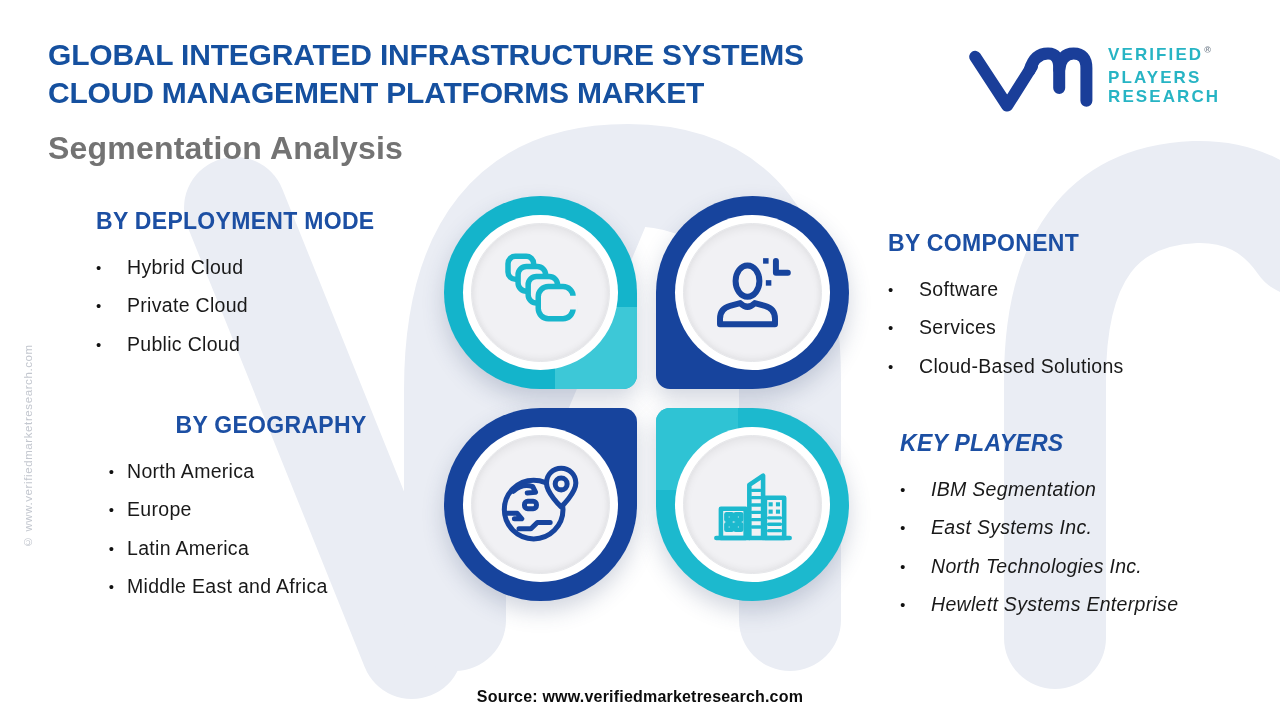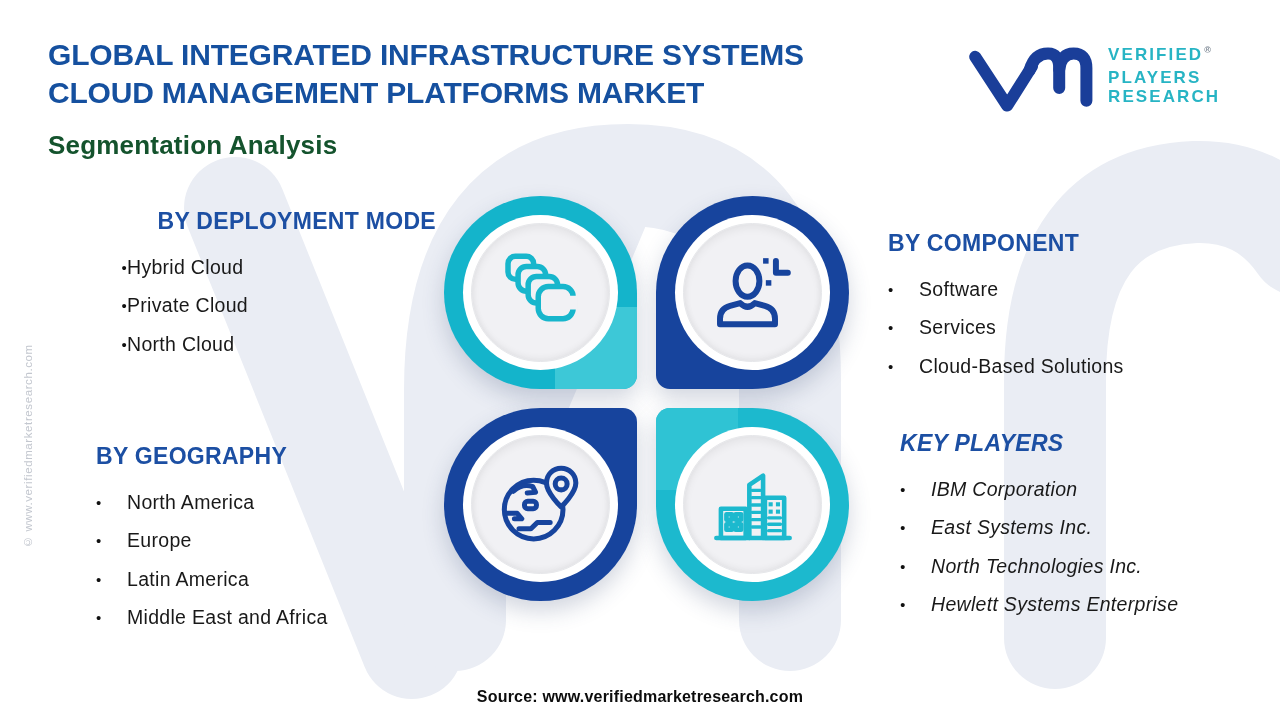--- a/index.html
+++ b/index.html
@@ -13,34 +13,34 @@
   .side-copyright {
     position:absolute; left:22px; top:278px; height:270px; z-index:2;
     writing-mode:vertical-rl; transform:rotate(180deg);
     font-size:11.5px; color:#c3c7cf; letter-spacing:0.6px;
   }
 
   
   .title { position:absolute; left:48px; top:36px; z-index:2; width:880px;
     font-size:30px; font-weight:700; color:#15509f; line-height:38px; letter-spacing:-0.2px; }
   .subtitle { position:absolute; left:48px; top:130px; z-index:2;
-    font-size:26px; font-weight:700; color:#14532d; letter-spacing:0.2px; }
+    font-size:32px; font-weight:700; color:#737373; letter-spacing:0.2px; }
 
   
   .logo { position:absolute; left:968px; top:32px; z-index:2; display:flex; align-items:center; }
   .logo-glyph { width:128px; height:80px; }
   .logo-text { margin-left:12px; margin-top:8px; font-size:17px; font-weight:700;
     color:#27b4c4; letter-spacing:2.1px; line-height:19.5px; white-space:nowrap; }
   .reg { font-size:9px; color:#7d8894; position:relative; top:-7px; letter-spacing:0; margin-left:1px; }
 
   
   .section { position:absolute; z-index:2; }
-  #sec-deployment { left:96px;  top:208px; width:340px;text-align:right; }
+  #sec-deployment { left:96px;  top:208px; width:340px; }
   #sec-component  { left:888px; top:202px; width:392px;margin-top:28px; }
-  #sec-geography  { left:96px;  top:443px; width:350px; }
+  #sec-geography  { left:96px;  top:412px; width:350px;text-align:center; }
   #sec-players    { left:900px; top:430px; width:392px;font-style:italic; }
   .section-title { font-size:23px; font-weight:700; color:#1c4fa3; letter-spacing:0.3px; }
   .section ul { list-style:none; margin-top:13px; }
   .section li { display:flex; align-items:center; height:38.5px;
     font-size:19.5px; color:#191919; letter-spacing:0.3px; }
   .bullet { width:31px; font-size:15px; color:#111111; flex:0 0 31px; }
 
   
   .cluster { position:absolute; left:444px; top:196px; width:405px; height:405px; z-index:1; }
   .quad { position:absolute; width:193px; height:193px; }
@@ -108,21 +108,21 @@
       <li>
           <span class="bullet">•</span>
           <span>Hybrid Cloud</span>
         </li>
       <li>
           <span class="bullet">•</span>
           <span>Private Cloud</span>
         </li>
       <li>
           <span class="bullet">•</span>
-          <span>North Cloud</span>
+          <span>Public Cloud</span>
         </li>
     </ul>
   </div>
 
   <div class="section" id="sec-component">
     <div class="section-title">BY COMPONENT</div>
     <ul>
       <li>
           <span class="bullet">•</span>
           <span>Software</span>
@@ -158,21 +158,21 @@
           <span>Middle East and Africa</span>
         </li>
     </ul>
   </div>
 
   <div class="section" id="sec-players">
     <div class="section-title">KEY PLAYERS</div>
     <ul>
       <li>
           <span class="bullet">•</span>
-          <span>IBM Corporation</span>
+          <span>IBM Segmentation</span>
         </li>
       <li>
           <span class="bullet">•</span>
           <span>East Systems Inc.</span>
         </li>
       <li>
           <span class="bullet">•</span>
           <span>North Technologies Inc.</span>
         </li>
       <li>

